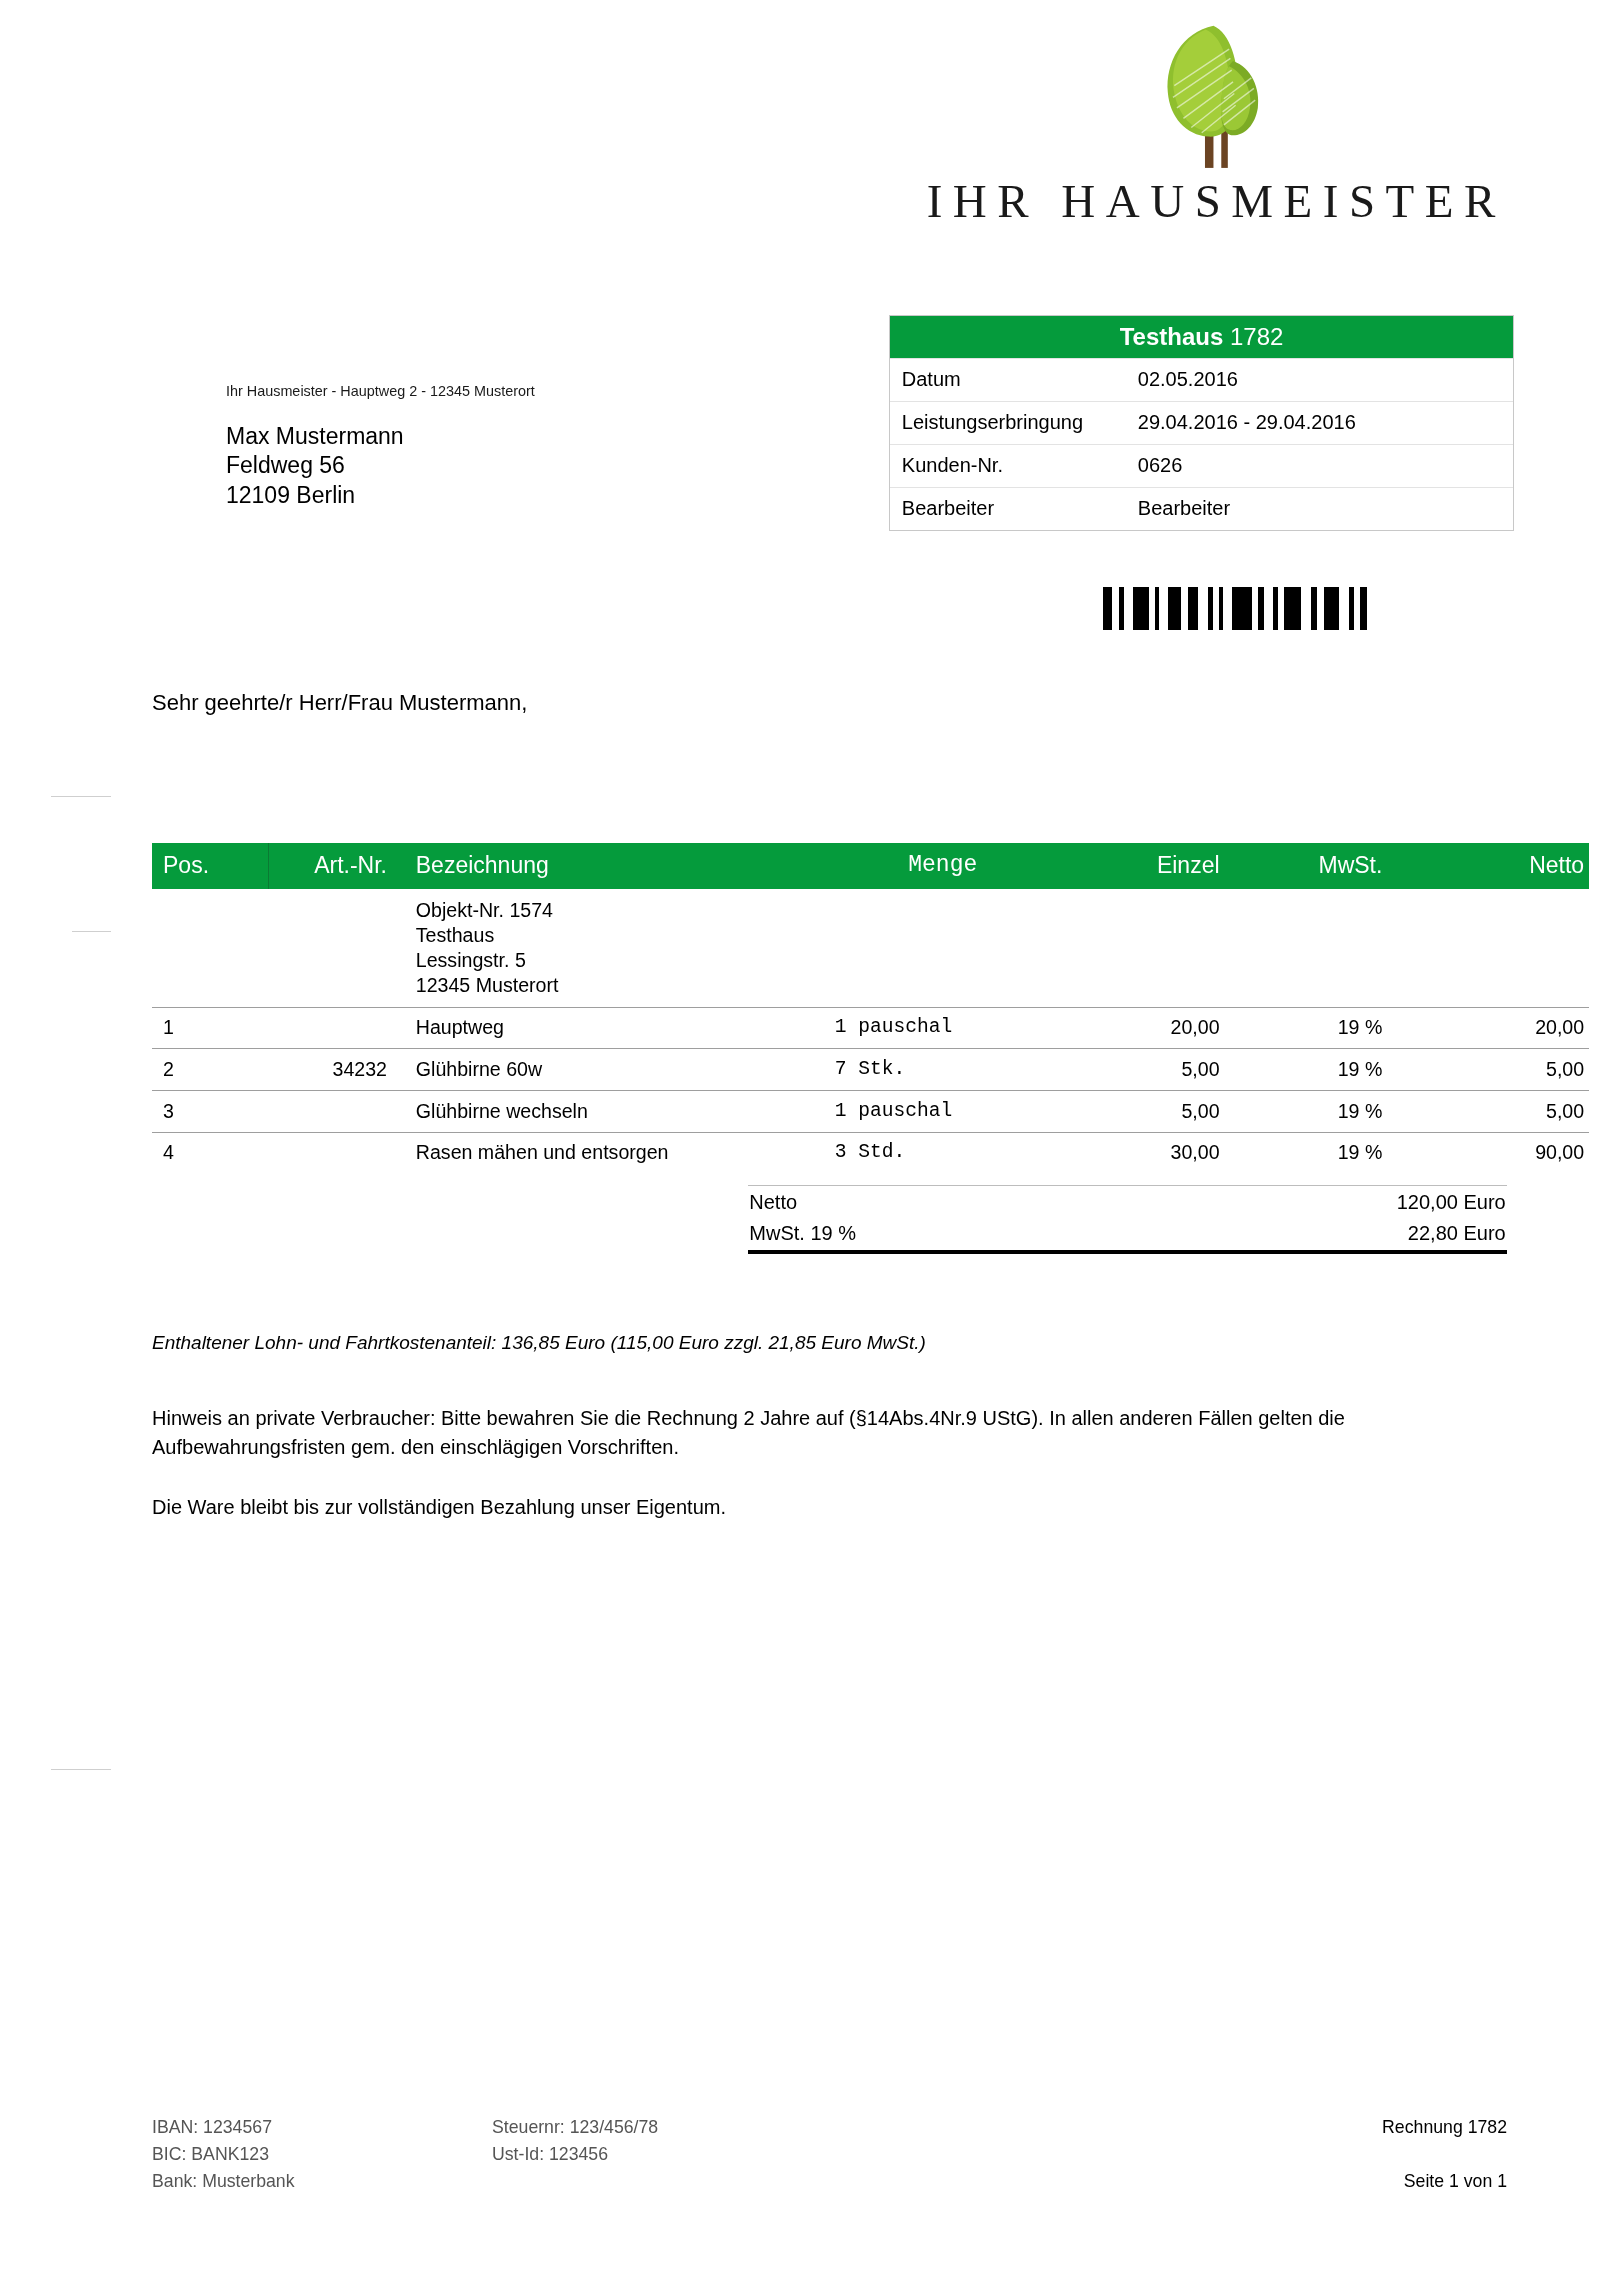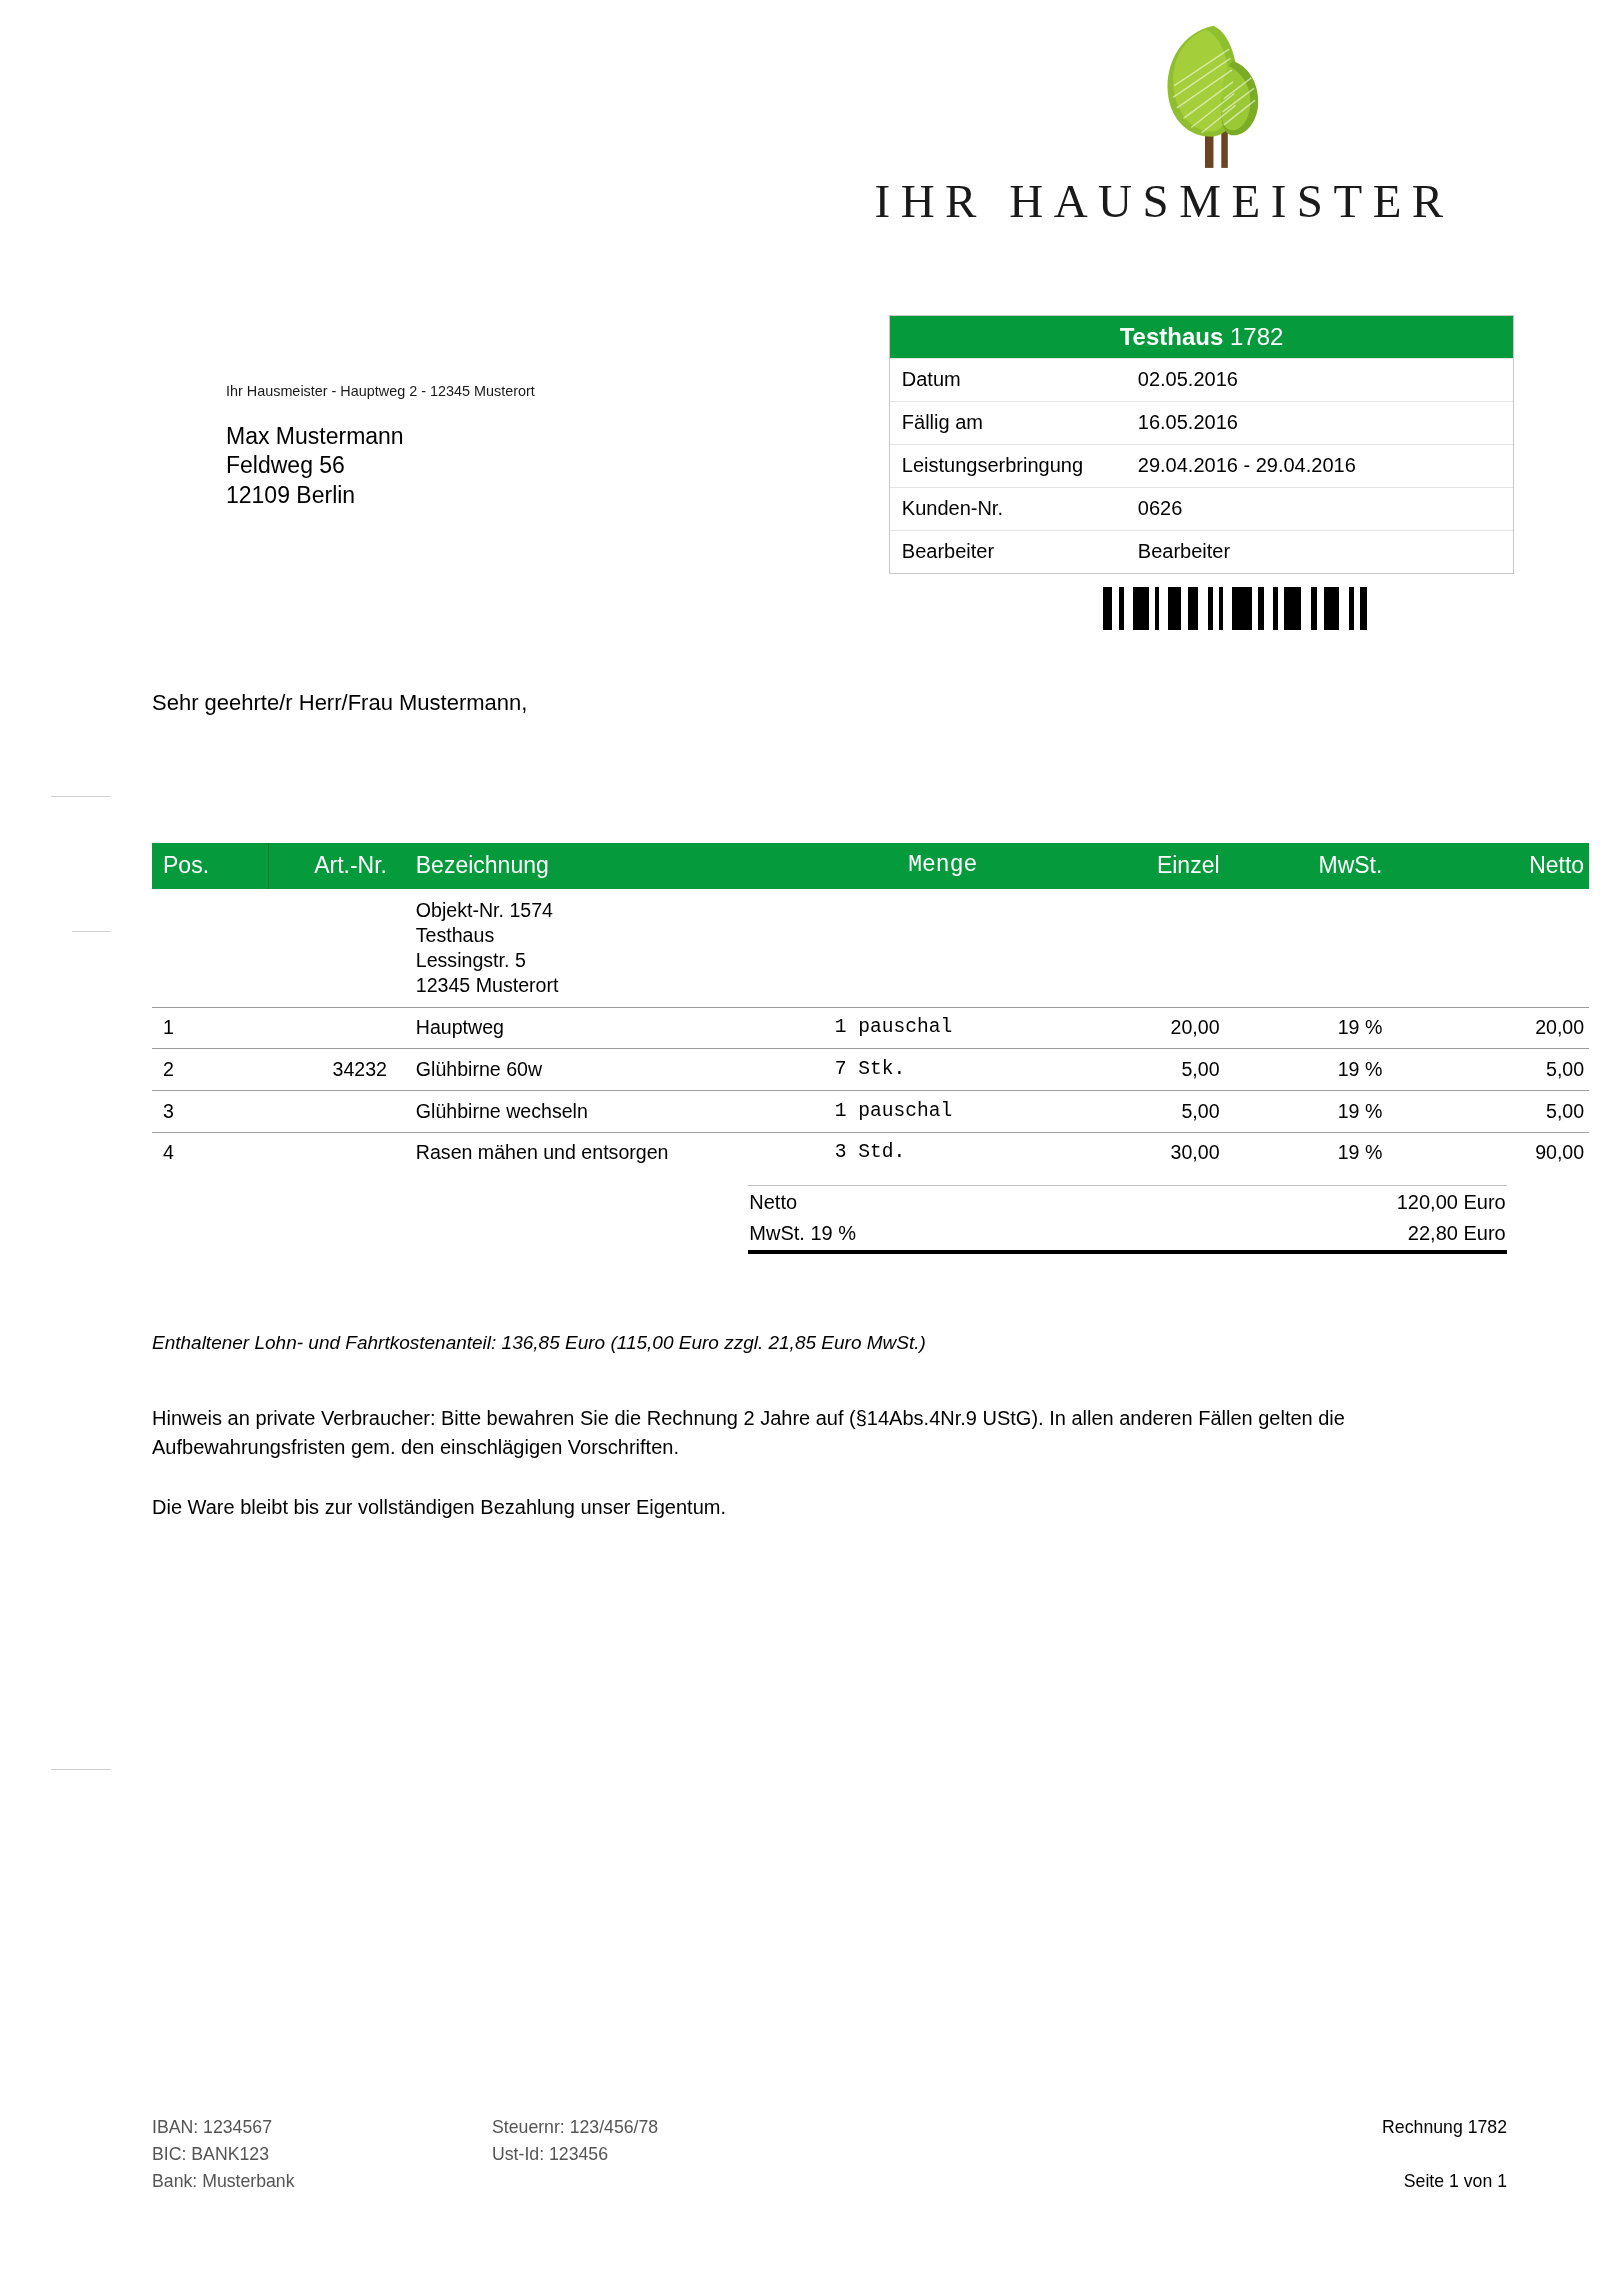--- a/index.html
+++ b/index.html
@@ -29,20 +29,21 @@
   .fold-1 { left: 51px;  top: 796px; width: 60px; }
   .fold-2 { left: 72px; top: 931px; width: 39px; }
   .fold-3 { left: 51px;  top: 1769px; width: 60px; }
 
   
   .logo-block {
     position: absolute;
     left: 864px;
     top: 19.6px;
     width: 694px;
+    text-align: center;
   }
   .logo-tree {
     display: block;
     margin: 0 auto;
   }
   .logo-wordmark {
     font-family: "Liberation Serif", serif;
     font-size: 47px;
     letter-spacing: 10.5px;
     color: #1a1a1a;
@@ -289,24 +290,20 @@
   <div class="meta-box">
     <div class="meta-title">
       <span class="strong">Testhaus</span>
       <span class="num">1782</span>
     </div>
     <div class="meta-row">
       <div class="meta-label">Datum</div>
       <div class="meta-value">02.05.2016</div>
     </div>
     <div class="meta-row">
-      <div class="meta-label">Fällig am</div>
-      <div class="meta-value">16.05.2016</div>
-    </div>
-    <div class="meta-row">
       <div class="meta-label">Leistungserbringung</div>
       <div class="meta-value">29.04.2016 - 29.04.2016</div>
     </div>
     <div class="meta-row">
       <div class="meta-label">Kunden-Nr.</div>
       <div class="meta-value">0626</div>
     </div>
     <div class="meta-row">
       <div class="meta-label">Bearbeiter</div>
       <div class="meta-value">Bearbeiter</div>

